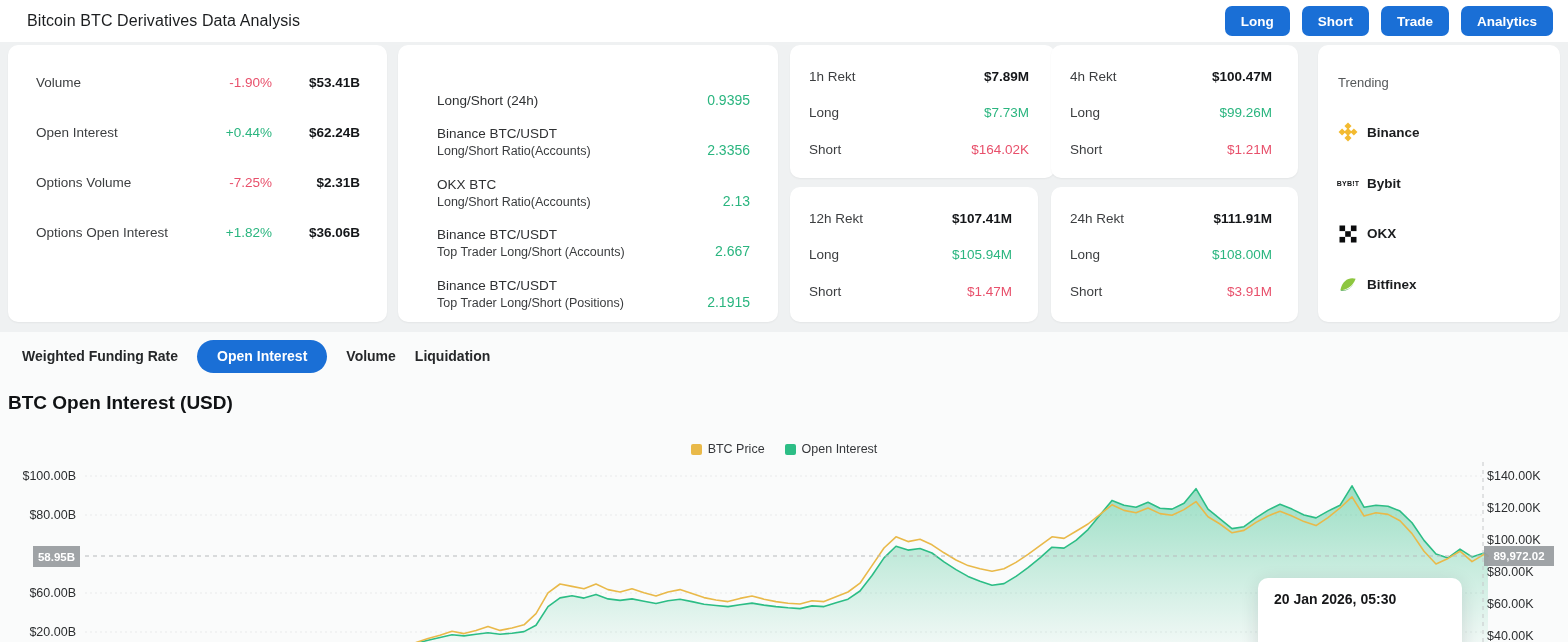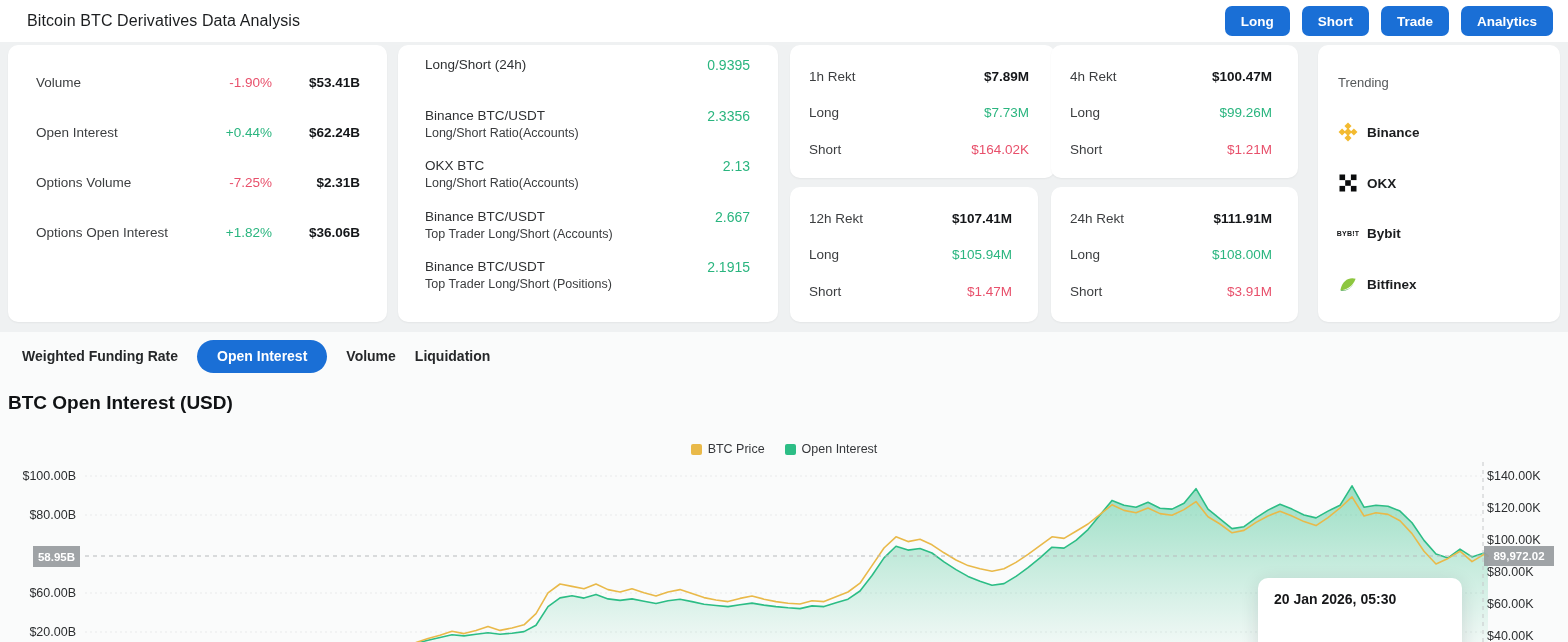--- a/index.html
+++ b/index.html
@@ -25,21 +25,21 @@
   #card-rekt-3   { left:1051px; top:145px; width:247px; height:135px; }
   #card-trending { left:1318px; top:3px;   width:242px; height:277px; padding:12px 20px 0 20px; }
 
   .stat-row { height:50px; display:flex; align-items:center; }
   .stat-label { flex:1; font-size:13.5px; color:#3c3e40; }
   .stat-pct { width:72px; text-align:right; font-size:13.5px; font-weight:500; }
   .stat-value { width:88px; text-align:right; font-size:13.5px; font-weight:700; color:#141619; }
   .up { color:#2ab57f !important; }
   .down { color:#e8506b !important; }
 
-  .ratio-row { height:50.6px; display:flex; align-items:flex-start; }
+  .ratio-row { height:50.6px; display:flex; align-items:flex-end;margin-left:12px; }
   .ratio-labels { flex:1; padding-right:10px; }
   .ratio-line1 { font-size:13.5px; color:#2f3133; }
   .ratio-line2 { font-size:12.5px; color:#3a3c3e; margin-top:3px; }
   .ratio-value { font-size:14px; font-weight:500; color:#2ab57f; text-align:right; }
 
   .rekt-card { padding:13px 26px 0 19px; }
   .rekt-row { height:36.5px; display:flex; align-items:center; }
   .rekt-label { flex:1; font-size:13.5px; color:#3c3e40; }
   .rekt-total { font-size:13.5px; font-weight:700; color:#141619; }
   .rekt-long  { font-size:13.5px; font-weight:500; }
@@ -246,40 +246,40 @@
             <rect x="13.4" y="7.5" width="5" height="5" transform="rotate(45 15.9 10)"></rect>
             <rect x="7.2" y="7.2" width="5.6" height="5.6" transform="rotate(45 10 10)"></rect>
             <rect x="7.5" y="13.4" width="5" height="5" transform="rotate(45 10 15.9)"></rect>
           </g>
             </svg>
         </span>
         <span class="trend-name">Binance</span>
       </div>
       <div class="trend-item">
         <span class="ex-icon">
+            <span class="bybit-word">BYB!T</span>
+          </span>
+        <span class="trend-name">Bybit</span>
+      </div>
+      <div class="trend-item">
+        <span class="ex-icon">
           <svg width="18" height="18" viewBox="0 0 18 18">
               <g fill="#0b0c0d">
             <rect x="0.5" y="0.5" width="5.6" height="5.6"></rect>
                 <rect x="11.9" y="0.5" width="5.6" height="5.6"></rect>
             <rect x="6.2" y="6.2" width="5.6" height="5.6"></rect>
             <rect x="0.5" y="11.9" width="5.6" height="5.6"></rect>
                 <rect x="11.9" y="11.9" width="5.6" height="5.6"></rect>
           </g>
             </svg>
         </span>
         <span class="trend-name">OKX</span>
       </div>
       <div class="trend-item">
         <span class="ex-icon">
-            <span class="bybit-word">BYB!T</span>
-          </span>
-        <span class="trend-name">Bybit</span>
-      </div>
-      <div class="trend-item">
-        <span class="ex-icon">
           <svg width="21" height="21" viewBox="0 0 21 21">
             <path d="M2.5 16.5 C9 16.5 15.5 12.5 18.5 4.5 C12 2.5 4.5 6 2.5 16.5 Z" fill="#8dc63f"></path>
             <path d="M2.5 16.5 C10 17.5 16 13.5 18.5 4.5 C16.5 12 11 17.8 3.5 17.3 Z" fill="#47a447"></path>
           </svg>
         </span>
         <span class="trend-name">Bitfinex</span>
       </div>
     </div>
   </div>
 

